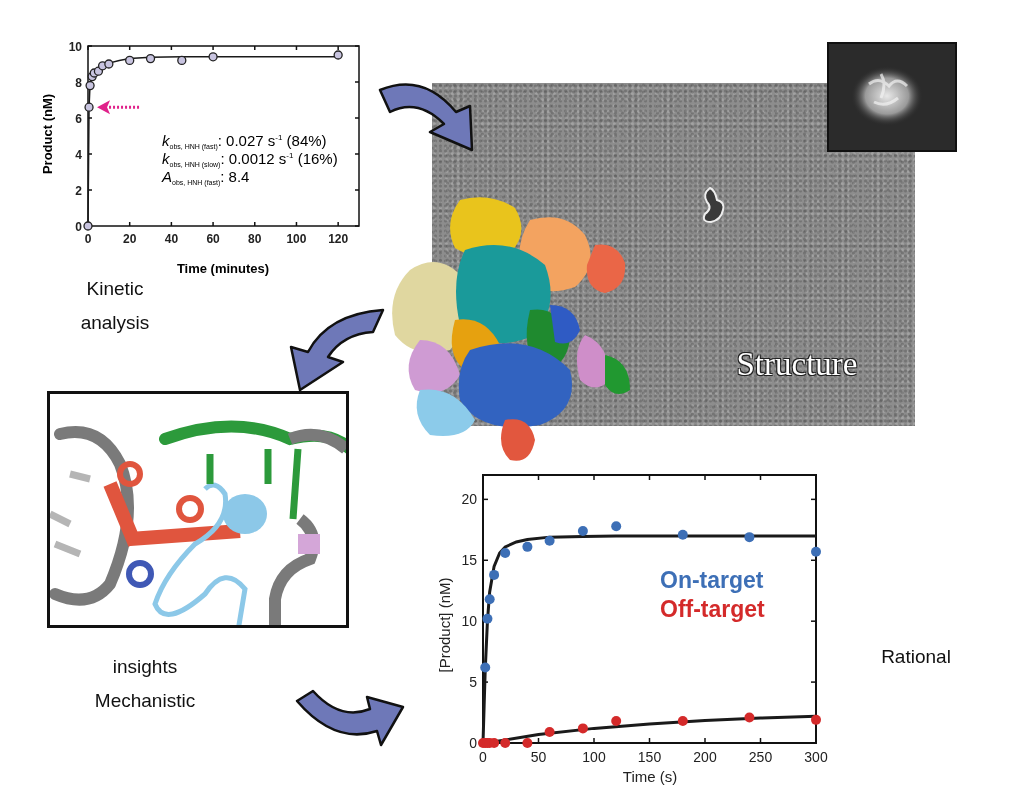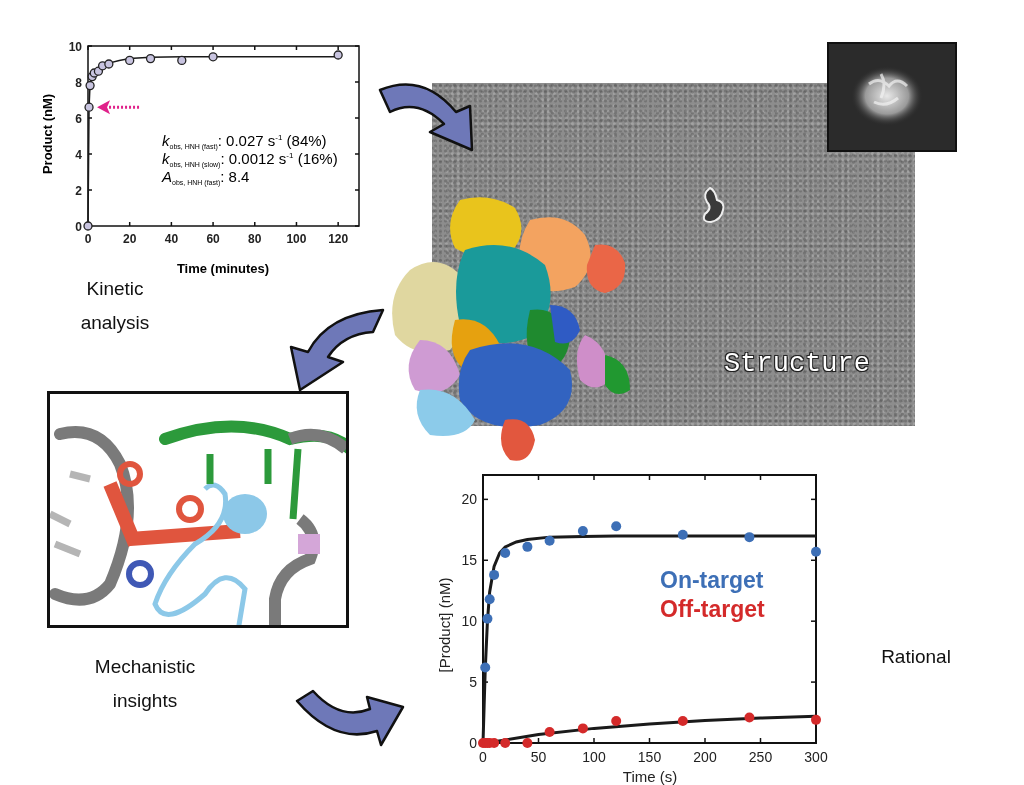--- a/index.html
+++ b/index.html
@@ -8,21 +8,21 @@
   .stage-label{position:absolute;font-family:"Liberation Sans",sans-serif;font-size:19px;line-height:34px;text-align:center;color:#111;}
   svg text{font-family:"Liberation Sans",sans-serif;}
   .em-panel{position:absolute;left:432px;top:83px;width:483px;height:343px;overflow:hidden;
     background:
       radial-gradient(circle at 20% 30%, rgba(70,70,70,.35) 0 1px, transparent 2px),
       radial-gradient(circle at 70% 60%, rgba(60,60,60,.3) 0 1px, transparent 2px),
       radial-gradient(circle at 40% 80%, rgba(200,200,200,.35) 0 1px, transparent 2px),
       #8d8d8d;
     background-size:7px 7px, 5px 5px, 6px 6px, auto;}
   .em-inset{position:absolute;left:827px;top:42px;width:130px;height:110px;background:#2b2b2b;border:2px solid #111;box-sizing:border-box;overflow:hidden;}
-  .em-caption{position:absolute;font-family:Liberation Mono, monospace;color:#fff;font-size:27px;line-height:32px;text-align:center;
+  .em-caption{position:absolute;font-family:Liberation Serif, serif;color:#fff;font-size:33px;line-height:32px;text-align:center;
     text-shadow:-1px -1px 0 #222,1px -1px 0 #222,-1px 1px 0 #222,1px 1px 0 #222;}
   .mech-panel{position:absolute;left:47px;top:391px;width:302px;height:237px;border:3px solid #111;box-sizing:border-box;background:#fff;overflow:hidden;}
 </style>
 </head>
 <body>
 
 <svg class="abs" style="left:0;top:0" width="380" height="280" viewBox="0 0 380 280">
   <g id="kc-plot">
       <rect x="88" y="46" width="271" height="180" fill="none" stroke="#111" stroke-width="1.5"></rect>
       <line x1="88" x2="88" y1="226" y2="222" stroke="#111" stroke-width="1.5"></line>
@@ -154,22 +154,22 @@
     <circle cx="90" cy="180" r="11" fill="none" stroke="#3f58b5" stroke-width="6"></circle>
     <path d="M155 95 q10 -10 20 5 q5 30 -30 50 q-30 30 -40 60 q10 25 50 -10 q20 -30 40 -5 l-10 60" stroke="#8cc8e8" stroke-width="5" fill="none"></path>
     <ellipse cx="195" cy="120" rx="22" ry="20" fill="#8cc8e8"></ellipse>
     <path d="M250 125 q20 15 10 40 q-30 10 -35 40 l0 40" stroke="#7a7a7a" stroke-width="12" fill="none"></path>
     <rect x="248" y="140" width="22" height="20" fill="#d4a6d8"></rect>
     <path d="M160 60 l0 30 M218 55 l0 35 M248 55 l-5 70" stroke="#2c9a3b" stroke-width="7"></path>
   </svg>
 </div>
 
 <div class="stage-label" style="left:60px;top:650px;width:170px;">
+  <div>insights</div>
   <div>Mechanistic</div>
-  <div>insights</div>
 </div>
 
 <svg class="abs" style="left:410px;top:460px" width="420" height="325" viewBox="0 0 420 325">
   <g id="ec-plot">
       <rect x="73" y="15" width="333" height="268" fill="none" stroke="#111" stroke-width="2"></rect>
       <line x1="73" x2="73" y1="283" y2="278" stroke="#111" stroke-width="1.5"></line>
       <line x1="73" x2="73" y1="15" y2="20" stroke="#111" stroke-width="1.5"></line>
       <text x="73" y="302" text-anchor="middle" font-size="14" font-weight="normal" fill="#222">0</text>
       <line x1="128.5" x2="128.5" y1="283" y2="278" stroke="#111" stroke-width="1.5"></line>
       <line x1="128.5" x2="128.5" y1="15" y2="20" stroke="#111" stroke-width="1.5"></line>

